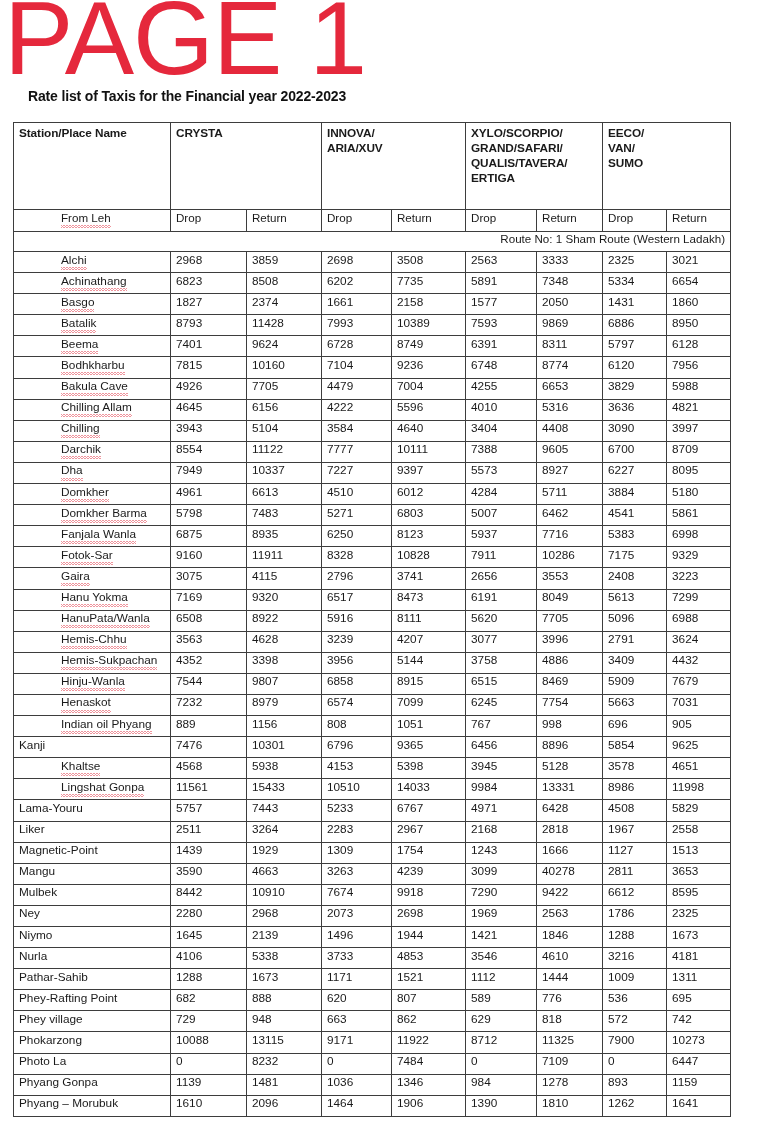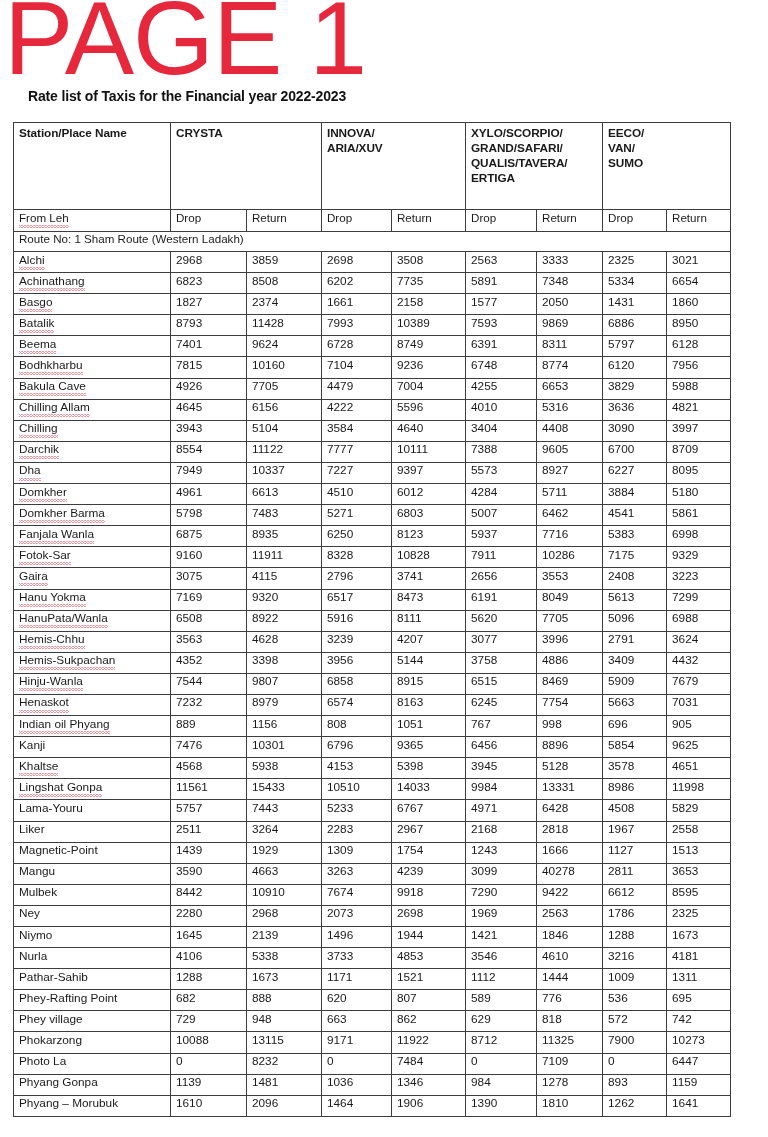--- a/index.html
+++ b/index.html
@@ -91,41 +91,42 @@
     white-space: normal;
   }
 
   thead tr.dropret-head td {
     height: 19px;
     padding-top: 1px;
     font-size: 11.6px;
   }
 
   tr.route-head td {
-    text-align: left;
+    text-align: right;
     height: 18px;
     padding-top: 0px;
     font-size: 11.6px;
   }
 
   tbody tr.data-row td {
     height: 19.1px;
     padding-top: 0.5px;
     padding-bottom: 0.5px;
     font-size: 11.8px;
   }
 
   td.place-cell {
     position: relative;
   }
 
   
   span.sp {
     position: relative;
     display: inline-block;
+    margin-left: 42px;
   }
   span.sp::after {
     content: "";
     position: absolute;
     left: 0;
     right: 0;
     bottom: -2px;
     height: 3px;
     background-image:
       linear-gradient(45deg, transparent 40%, #e2414f 40%, #e2414f 60%, transparent 60%),
@@ -432,21 +433,21 @@
           <td>6515</td>
           <td>8469</td>
           <td>5909</td>
           <td>7679</td>
         </tr>
         <tr class="data-row">
           <td class="place-cell"><span class="sp">Henaskot</span></td>
           <td>7232</td>
           <td>8979</td>
           <td>6574</td>
-          <td>8163</td>
+          <td>7099</td>
           <td>6245</td>
           <td>7754</td>
           <td>5663</td>
           <td>7031</td>
         </tr>
         <tr class="data-row">
           <td class="place-cell"><span class="sp">Indian oil Phyang</span></td>
           <td>889</td>
           <td>1156</td>
           <td>808</td>

